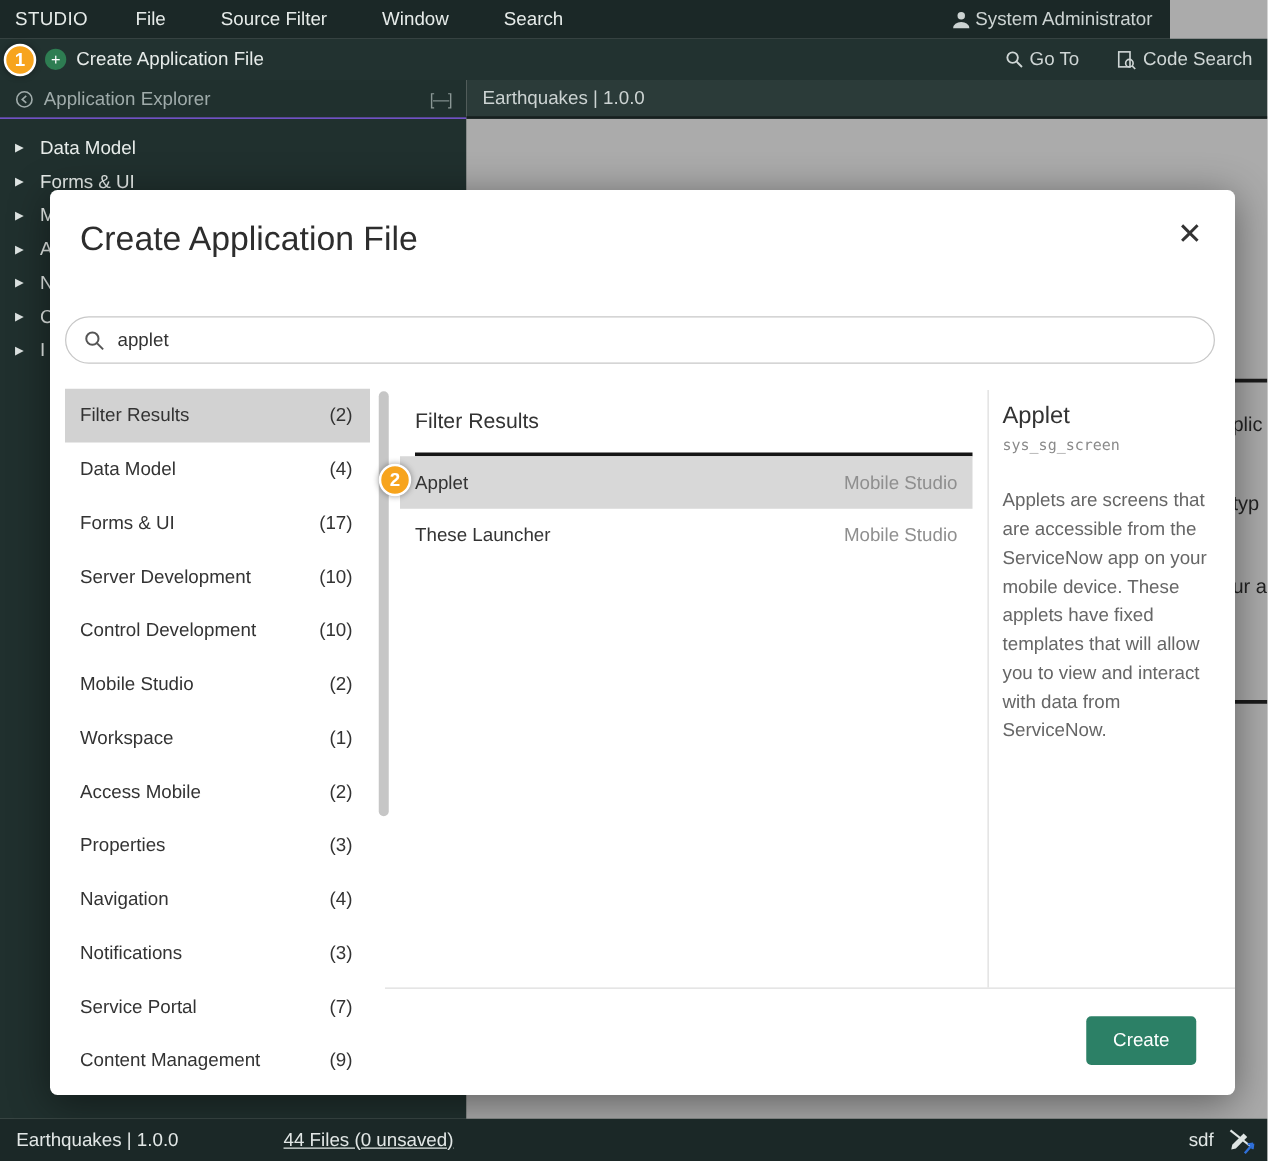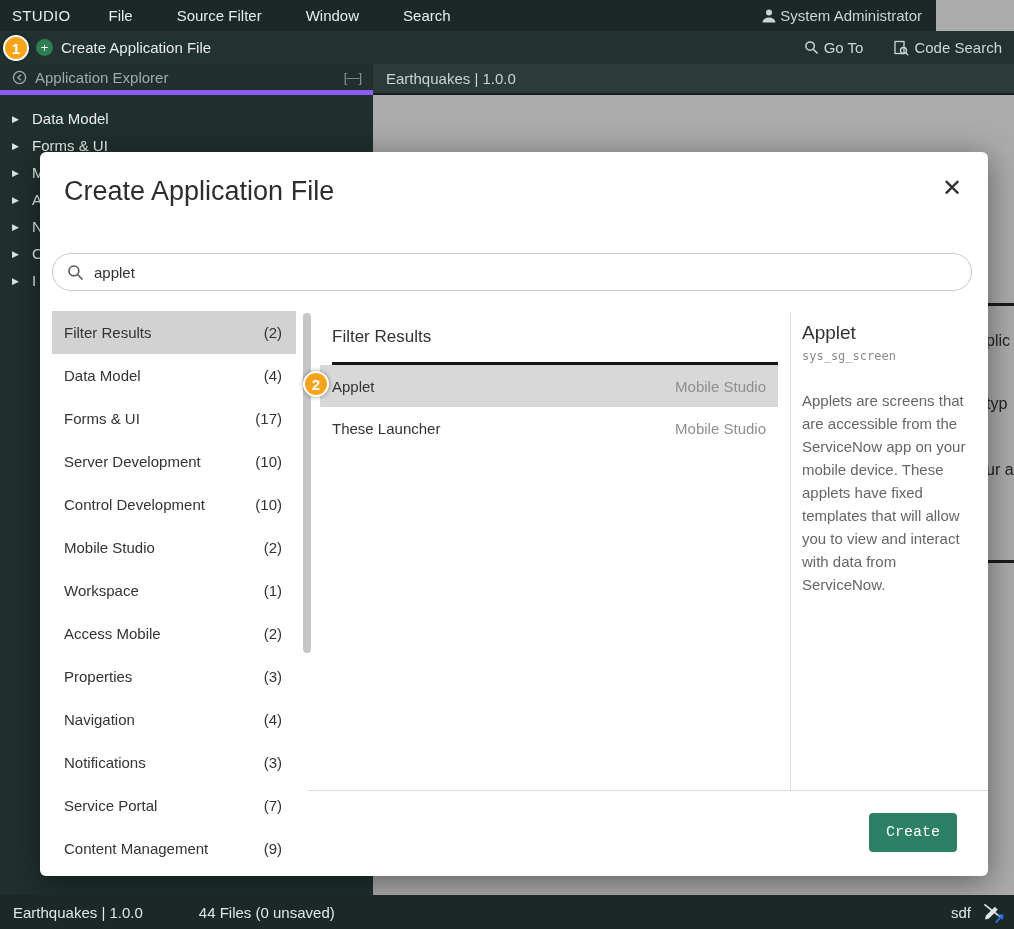--- a/index.html
+++ b/index.html
@@ -26,21 +26,21 @@
   
   .step-badge { position:absolute; width:26px; height:26px; border-radius:50%; background:#F7A41D;
                 color:#fff; font-size:15px; font-weight:700; display:flex; align-items:center; justify-content:center;
                 border:2px solid #fff; box-shadow:0 0 5px rgba(0,0,0,.4); z-index:30; }
   #badge1 { left:3px; top:35px; }
   #badge2 { left:303px; top:371px; }
 
   
   .sidebar { position:absolute; left:0; top:64px; width:373px; height:831px; background:#20302e; z-index:1; color:#e7ecea; }
   .explorer-header { height:31px; display:flex; align-items:center; color:#9fabaa; font-size:15px;
-                     padding:0 12px; border-bottom:5px solid #8b5cf6; }
+                     padding:0 12px; border-bottom:1px solid #8b5cf6; }
   .explorer-title { margin-left:8px; }
   .minimize { margin-left:auto; color:#8a9795; font-size:13px; letter-spacing:-1px; }
   .tree { padding-top:10px; }
   .tree-item { height:27px; display:flex; align-items:center; padding-left:12px; font-size:15px; }
   .tree-arrow { width:20px; font-size:9px; color:#dfe5e4; }
 
   
   .main { position:absolute; left:373px; top:64px; right:0; bottom:34px; background:#ababab; overflow:hidden; }
   .tabbar { height:31px; background:#2b3b39; border-bottom:2px solid #161f1e; display:flex; align-items:center;
             color:#ccd3d2; font-size:15px; padding-left:13px; }
@@ -74,27 +74,27 @@
 
   .vdivider { position:absolute; left:750px; top:160px; width:1px; height:478px; background:#ddd; }
   .hdivider { position:absolute; left:268px; right:0; top:638px; height:1px; background:#ddd; }
 
   .detail { position:absolute; left:762px; top:170px; width:178px; }
   .detail-title { font-size:19px; color:#333; }
   .detail-table { font-family:"DejaVu Sans Mono",monospace; font-size:12px; color:#8a8a8a; margin-top:5px; }
   .detail-desc { margin-top:26px; font-size:15px; line-height:23px; color:#666; }
 
   .create-btn { position:absolute; left:829px; top:661px; width:88px; height:39px; background:#2C8066;
-                color:#fff; border:none; border-radius:4px; font-size:15px; font-family:Liberation Mono, monospace; cursor:pointer; }
+                color:#fff; border:none; border-radius:4px; font-size:15px; font-family:Liberation Sans, sans-serif; cursor:pointer; }
 
   
   .statusbar { position:absolute; left:0; bottom:0; width:1014px; height:34px; background:#1b2827;
                display:flex; align-items:center; color:#e2e7e6; font-size:15px; z-index:25; padding:0 10px; }
   .status-app { margin-left:3px; }
-  .status-files { margin-left:56px; }
+  .status-files { margin-left:84px;text-decoration:underline; }
   .status-right { margin-left:auto; display:flex; align-items:center; gap:10px; }
 
   svg { display:block; }
 </style>
 </head>
 <body>
 
 <div class="menubar">
   <span class="brand">STUDIO</span>
   <span class="menu-item">File</span>

